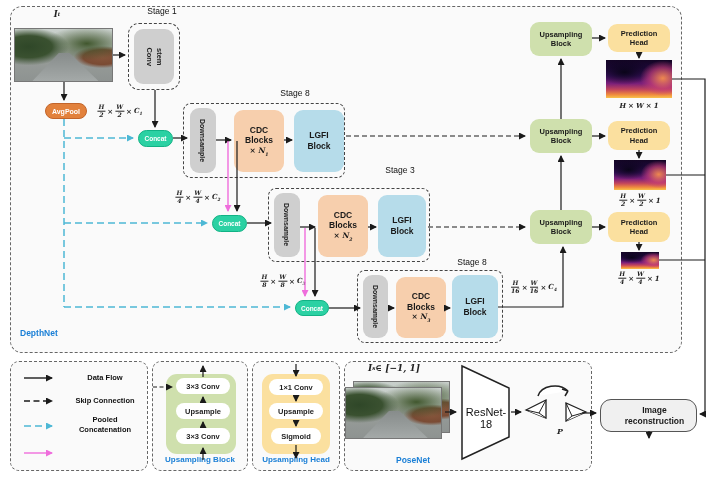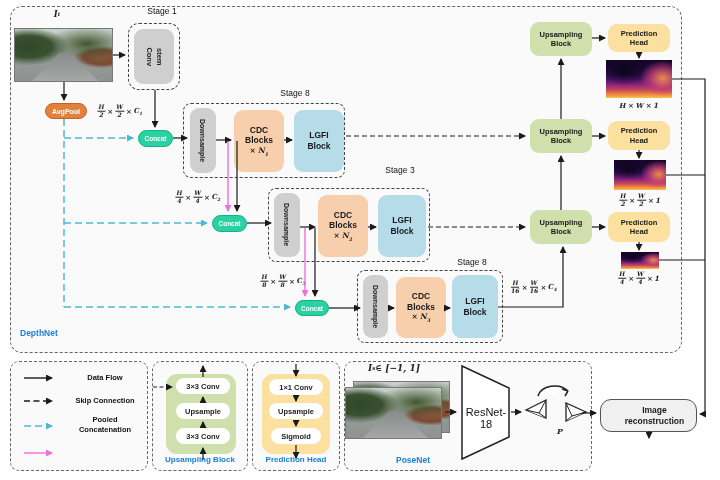--- a/index.html
+++ b/index.html
@@ -258,21 +258,21 @@
   <div class="blk sage" style="left:166px;top:374px;width:70px;height:80px;border-radius:11px;"></div>
   <div class="wpill" style="left:176px;top:378px;width:54px;height:16px;">3×3 Conv</div>
   <div class="wpill" style="left:176px;top:403px;width:54px;height:16px;">Upsample</div>
   <div class="wpill" style="left:176px;top:428px;width:54px;height:16px;">3×3 Conv</div>
   <div class="cap" style="left:152px;top:455px;width:96px;text-align:center;font-size:8px;">Upsampling Block</div>
 
   <div class="blk yellow" style="left:262px;top:374px;width:68px;height:80px;border-radius:11px;"></div>
   <div class="wpill" style="left:269px;top:379px;width:54px;height:16px;">1×1 Conv</div>
   <div class="wpill" style="left:269px;top:403px;width:54px;height:16px;">Upsample</div>
   <div class="wpill" style="left:271px;top:428px;width:50px;height:16px;">Sigmoid</div>
-  <div class="cap" style="left:252px;top:455px;width:88px;text-align:center;font-size:8px;">Prediction Head</div>
+  <div class="cap" style="left:252px;top:455px;width:88px;text-align:center;font-size:8px;">Upsampling Head</div>
 
   <div class="mlabel" style="left:368px;top:363px;font-size:9px;">I<sub>s</sub> ∈ [−1, 1]</div>
   <div class="photo" style="left:353px;top:381px;width:97px;height:52px;"></div>
   <div class="photo" style="left:345px;top:387px;width:97px;height:52px;"></div>
   <svg class="abs" style="left:460px;top:364px;" width="52" height="97">
     <polygon class="shape" points="2,2 49,24 49,73 2,95" stroke-width="1.5"></polygon>
   </svg>
   <div class="title" style="left:461px;top:406px;width:50px;font-size:11px;">ResNet-18</div>
   <svg class="abs" style="left:524px;top:372px;" width="64" height="62">
     <path d="M14,24 A17,13 0 0 1 44,19" class="shape" fill="none" stroke-width="1.5"></path>

